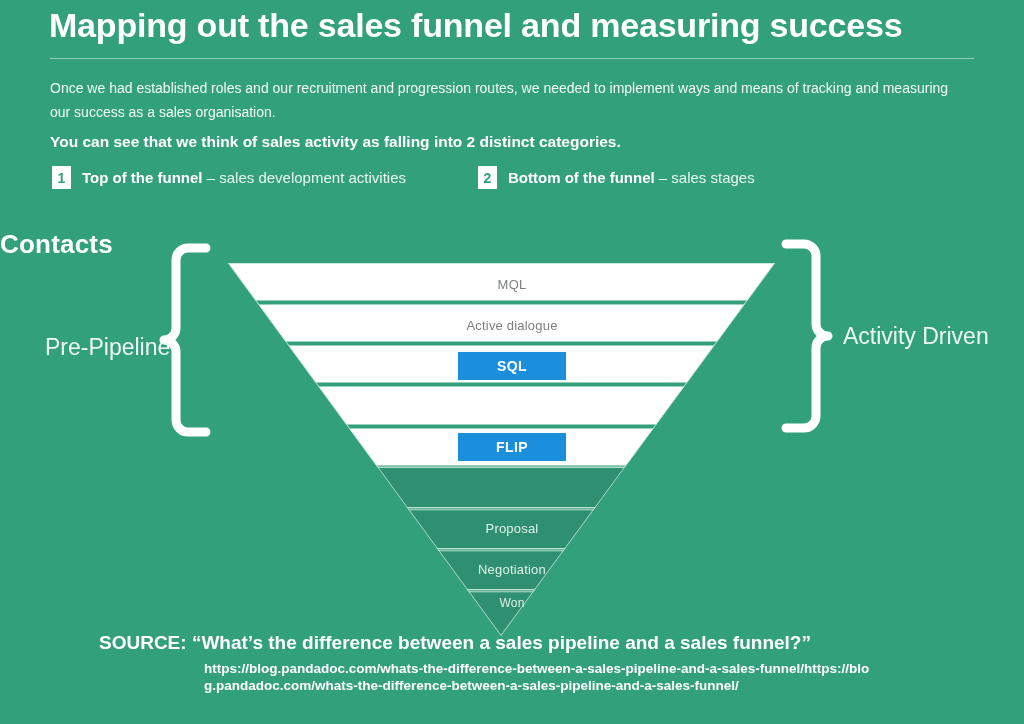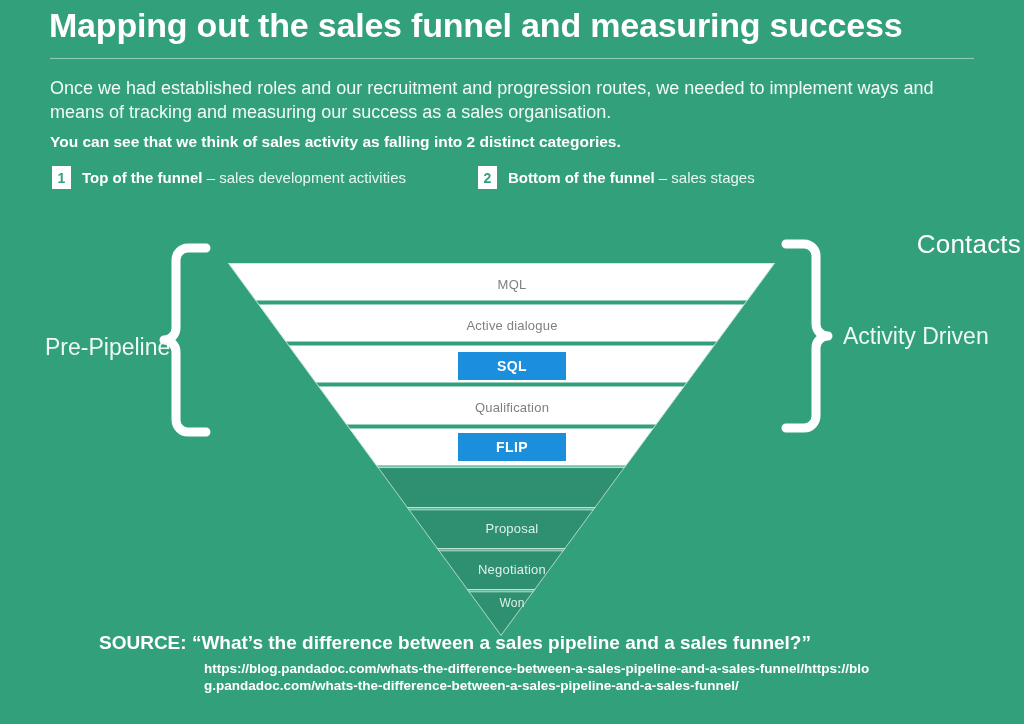--- a/index.html
+++ b/index.html
@@ -40,21 +40,21 @@
     top: 58px;
     width: 924px;
     height: 1px;
     background: rgba(255,255,255,0.45);
   }
   .intro {
     position: absolute;
     left: 50px;
     top: 76px;
     width: 910px;
-    font-size: 18px;
+    font-size: 14px;
     line-height: 24px;
     color: #f2fbf7;
     font-weight: 400;
   }
   .lead {
     position: absolute;
     left: 50px;
     top: 133px;
     font-size: 15.5px;
     font-weight: 700;
@@ -100,25 +100,25 @@
     top: 0;
     width: 1024px;
     height: 724px;
     pointer-events: none;
   }
   .funnel-svg { display: block; }
 
   .contacts-label {
     position: absolute;
     left: 0;
-    right: 3px;
+    right: 16px;
     top: 229px;
-    text-align: right;
+    text-align: left;
     font-size: 26px;
-    font-weight: 400;
+    font-weight: 700;
     color: #ffffff;
     letter-spacing: 0.2px;
   }
 
   
   .side-label {
     position: absolute;
     font-size: 23px;
     color: #eef9f4;
     font-weight: 400;
@@ -236,21 +236,20 @@
       <path d="M786 244 h18 a12 12 0 0 1 12 12 v68 a12 12 0 0 0 12 12 a12 12 0 0 0 -12 12 v68 a12 12 0 0 1 -12 12 h-18" fill="none" stroke="#ffffff" stroke-width="9" stroke-linecap="round" stroke-linejoin="round"></path>
     </svg>
   </div>
 
   <div class="side-label side-left">Pre-Pipeline</div>
   <div class="side-label side-right">Activity Driven</div>
 
   <div class="stage-label on-white" style="top:277px">MQL</div>
   <div class="stage-label on-white" style="top:318px">Active dialogue</div>
   <div class="chip" style="top:352px">SQL</div>
-  <div class="stage-label on-white" style="top:400px">Qualification</div>
   <div class="chip" style="top:433px">FLIP</div>
   <div class="stage-label on-green" style="top:521px">Proposal</div>
   <div class="stage-label on-green" style="top:562px">Negotiation</div>
   <div class="stage-label on-green" style="top:596px;font-size:12px">Won</div>
 
   <div class="source-head">SOURCE:  “What’s the difference between a sales pipeline and a sales funnel?”</div>
   <div class="source-url">https://blog.pandadoc.com/whats-the-difference-between-a-sales-pipeline-and-a-sales-funnel/https://blog.pandadoc.com/whats-the-difference-between-a-sales-pipeline-and-a-sales-funnel/</div>
 
 </div>
 

